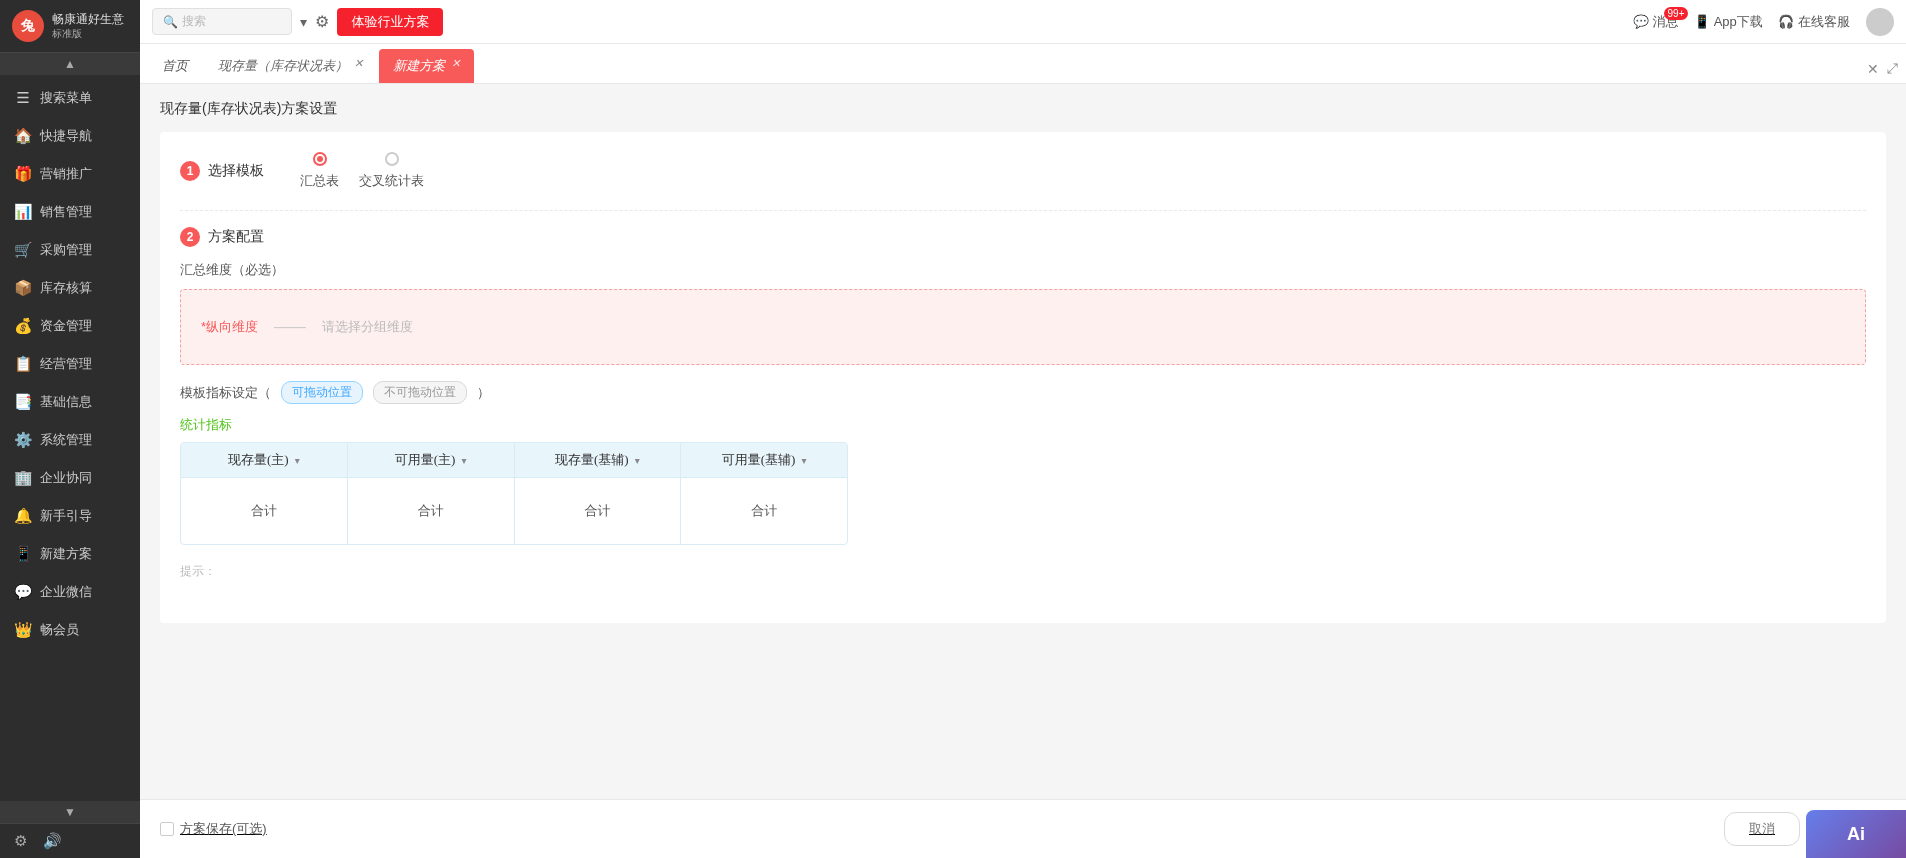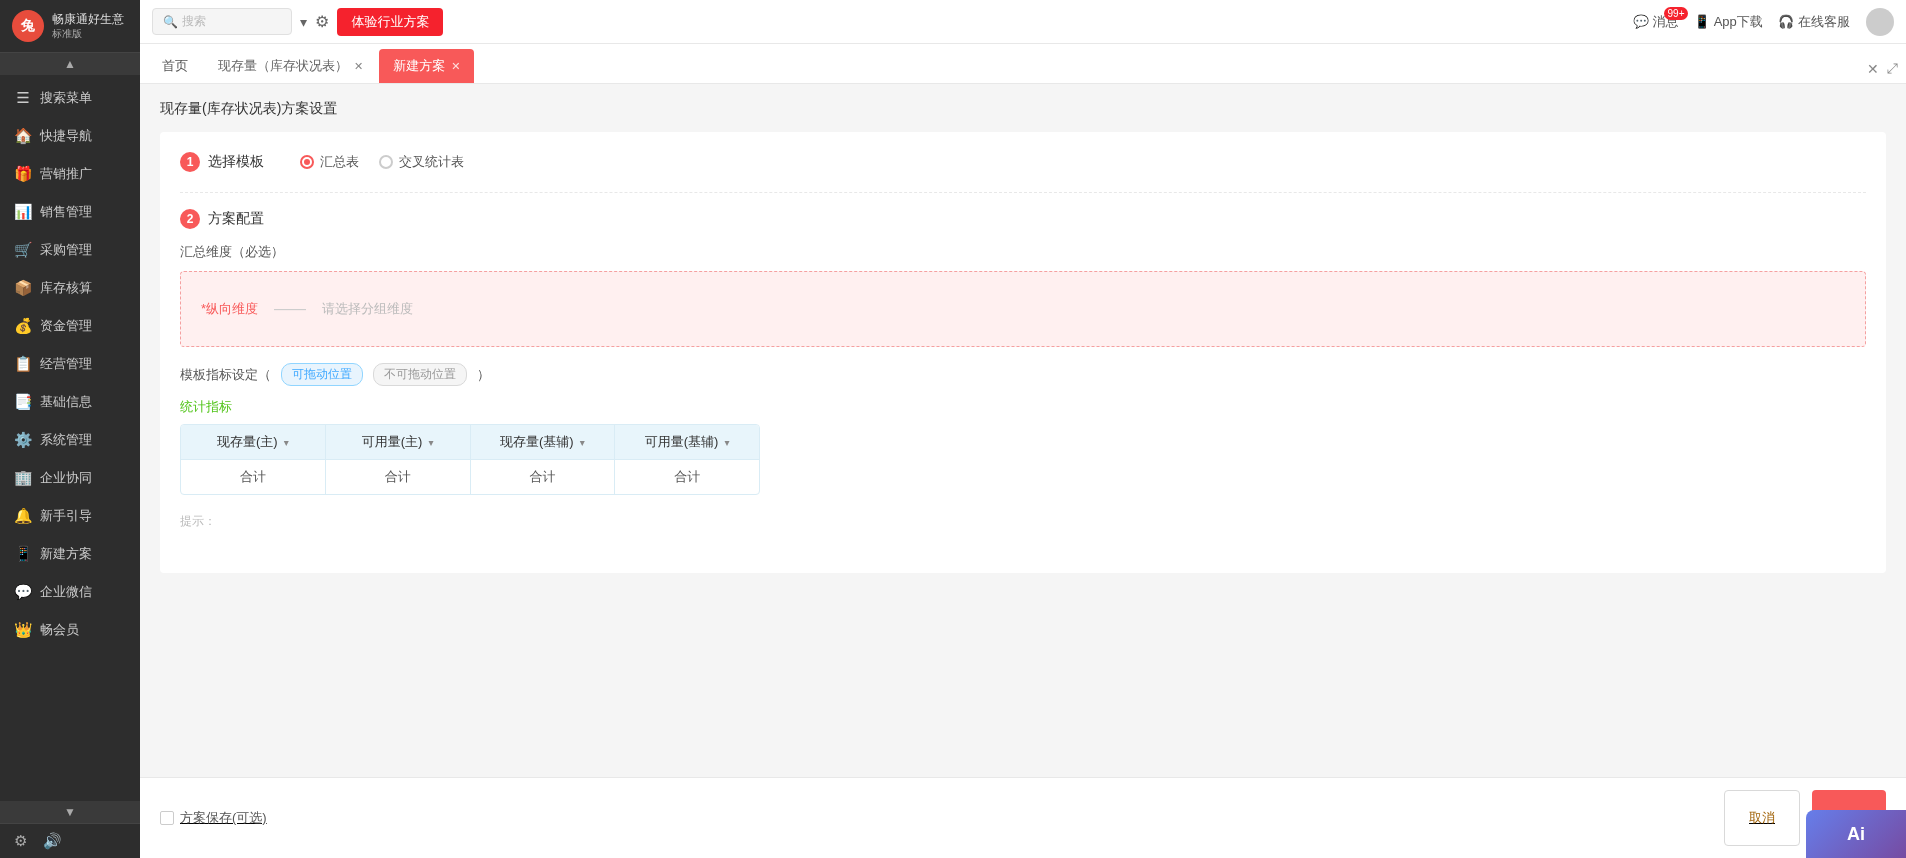--- a/index.html
+++ b/index.html
@@ -162,22 +162,22 @@
       flex-shrink: 0;
       gap: 2px;
     }
     .tab {
       padding: 8px 14px;
       font-size: 13px;
       cursor: pointer;
       color: #666;
       border-radius: 4px 4px 0 0;
       display: flex;
-      align-items: center;
       gap: 6px;
+      font-style: italic;
     }
     .tab.active {
       background: #f85959;
       color: white;
     }
     .tab .close-btn {
       font-size: 11px;
       opacity: 0.8;
       cursor: pointer;
     }
@@ -244,20 +244,21 @@
       gap: 20px;
       margin-left: 28px;
     }
     .radio-item {
       display: flex;
       align-items: center;
       gap: 6px;
       cursor: pointer;
       font-size: 13px;
       color: #555;
+      flex-direction: column;
     }
     .radio-circle {
       width: 14px;
       height: 14px;
       border-radius: 50%;
       border: 2px solid #ccc;
       display: flex;
       align-items: center;
       justify-content: center;
     }
@@ -334,21 +335,22 @@
     .stats-title {
       font-size: 13px;
       color: #52c41a;
       margin-bottom: 8px;
       font-weight: 500;
     }
     .stats-table {
       border: 1px solid #d9ecf5;
       border-radius: 4px;
       overflow: hidden;
-      width: 580px;
+      width: 668px;
+      font-family: Liberation Serif, serif;
     }
     .stats-header-row {
       display: flex;
       background: #e8f5fb;
     }
     .stats-header-cell {
       flex: 1;
       padding: 8px 12px;
       font-size: 13px;
       color: #333;
@@ -358,21 +360,21 @@
       gap: 6px;
       border-right: 1px solid #d9ecf5;
     }
     .stats-header-cell:last-child { border-right: none; }
     .stats-data-row {
       display: flex;
       border-top: 1px solid #d9ecf5;
     }
     .stats-data-cell {
       flex: 1;
-      padding: 8px 12px;
+      padding: 24px 12px;
       font-size: 13px;
       color: #555;
       text-align: center;
       border-right: 1px solid #d9ecf5;
     }
     .stats-data-cell:last-child { border-right: none; }
     .chevron-down { font-size: 10px; color: #888; }
 
     
     .tips-section {
@@ -408,24 +410,24 @@
       border-radius: 2px;
       cursor: pointer;
     }
     .footer-buttons {
       display: flex;
       gap: 12px;
     }
     .btn-cancel {
       background: #fff;
       border: 1px solid #d9d9d9;
-      border-radius: 4px;
-      padding: 18px 24px;
-      font-size: 13px;
-      color: #a16207;
+      border-radius: 12px;
+      padding: 7px 24px;
+      font-size: 13px;
+      color: #737373;
       cursor: pointer;
     }
     .btn-query {
       background: #f85959;
       border: none;
       border-radius: 4px;
       padding: 7px 24px;
       font-size: 13px;
       color: white;
       cursor: pointer;

